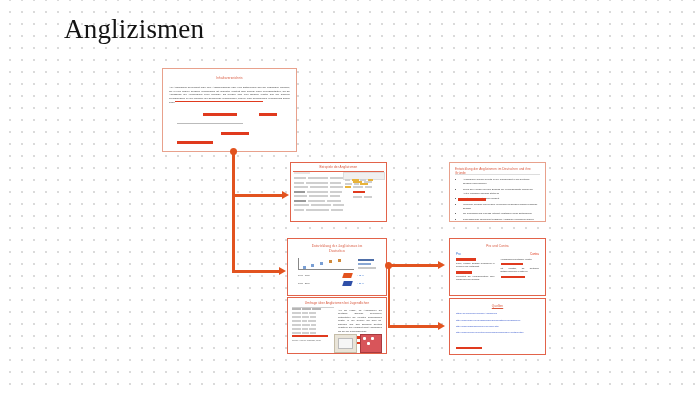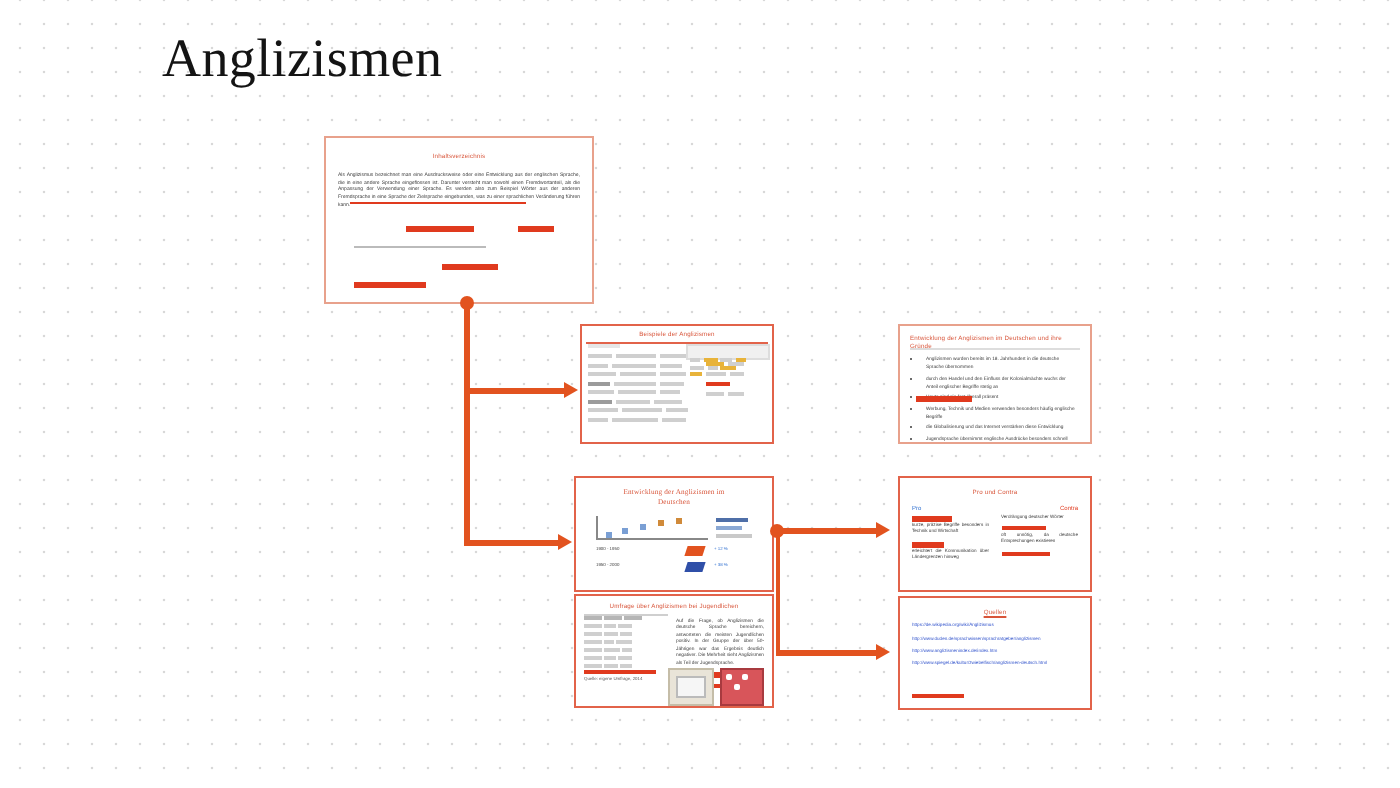--- a/index.html
+++ b/index.html
@@ -10,21 +10,21 @@
     position:relative;
   }
   #canvas{
     position:absolute;left:0;top:0;width:700px;height:394px;
     background-color:#ffffff;
     background-image:radial-gradient(circle, #d8d8d8 0.7px, rgba(255,255,255,0) 0.8px);
     background-size:12px 12px;
     background-position:4px 6px;
   }
   .title{
-    position:absolute;left:81px;top:14px;
+    position:absolute;left:64px;top:14px;
     font-family:"Liberation Serif", serif;
     font-size:27px;color:#141414;letter-spacing:0.2px;
     white-space:nowrap;
   }
   .slide{
     position:absolute;background:#ffffff;
     border:1.3px solid #e8a18c;
     box-sizing:border-box;overflow:hidden;
   }
   .slide.strong{border:1.4px solid #e2634a;}

